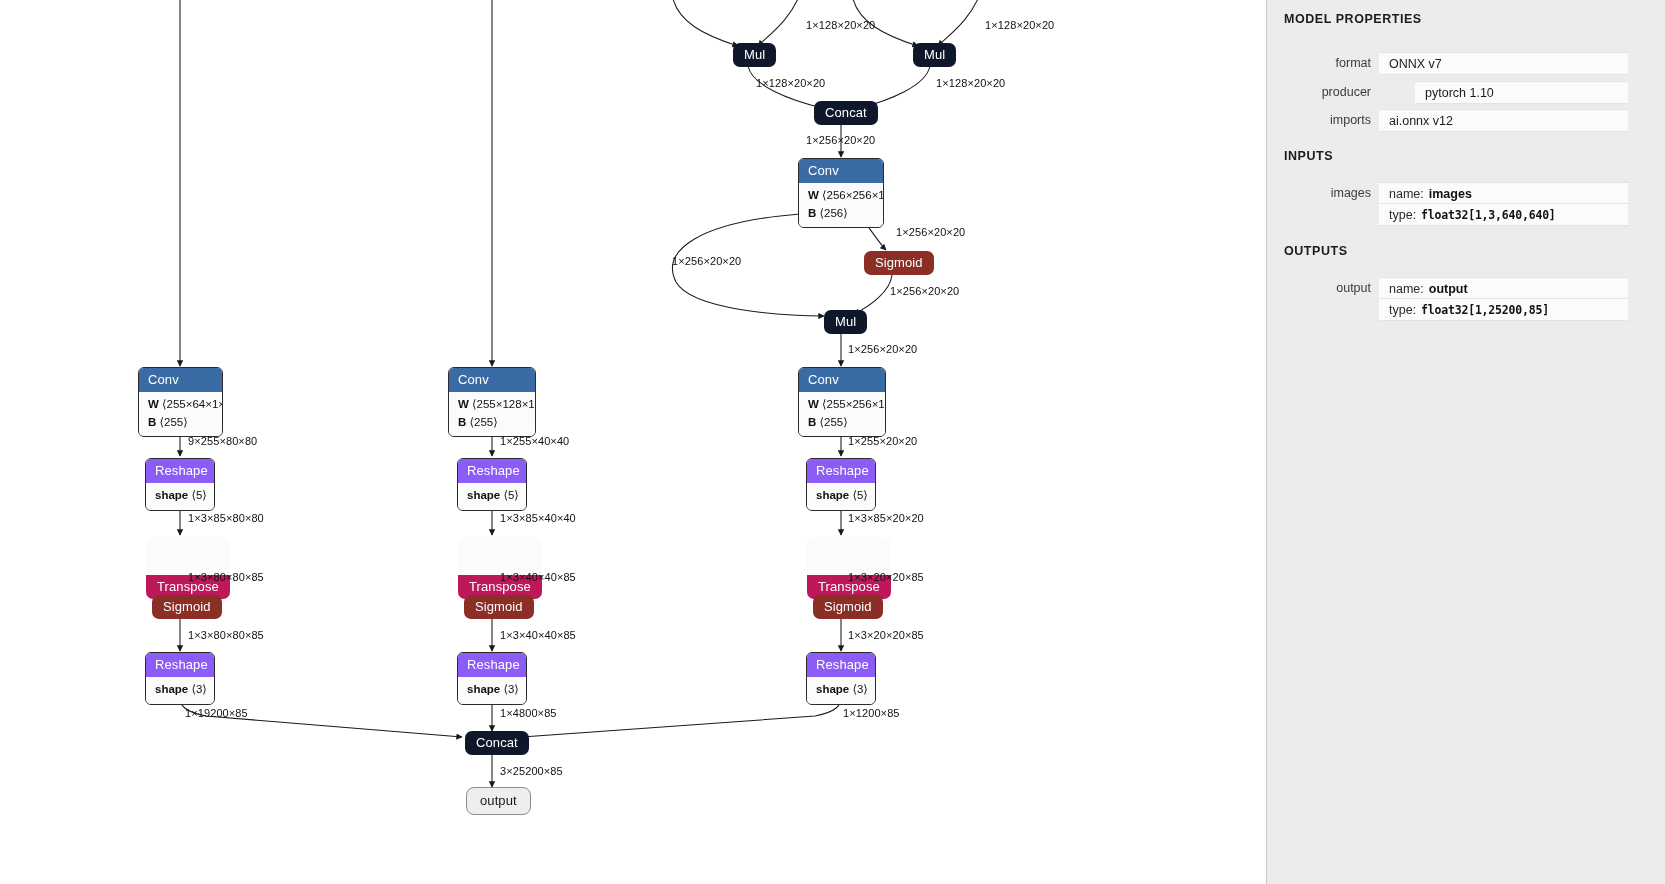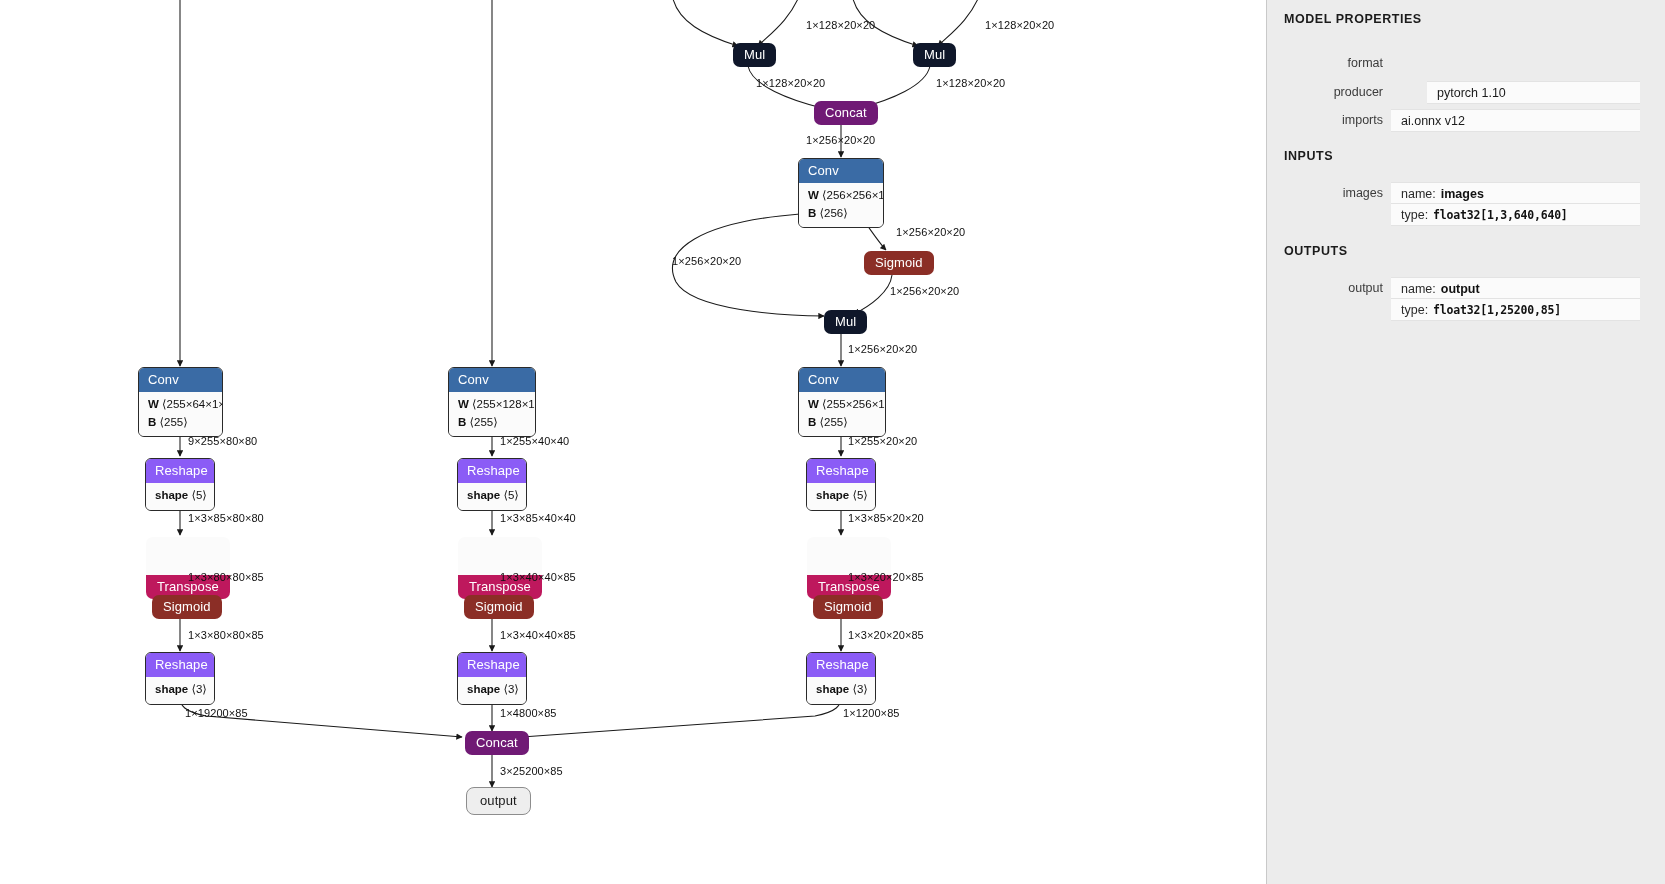--- a/index.html
+++ b/index.html
@@ -72,21 +72,21 @@
   }
   .node.simple .hdr {
     padding: 5px 11px 6px 11px;
     text-align: center;
   }
 
   .c-conv     { background: #3a6ba5; }
   .c-reshape  { background: #8b5cf6; }
   .c-transpose{ background: #be185d; margin-top: 38px; }
   .c-sigmoid  { background: #8b2e26; }
-  .c-concat   { background: #701a75; }
+  .c-concat   { background: #0f172a; }
   .c-mul      { background: #0f172a; }
 
   .node.io {
     background: #eeeeee;
     border: 1px solid #8d8d8d;
     border-radius: 8px;
   }
   .node.io .hdr {
     background: transparent;
     color: #1a1a1a;
@@ -121,21 +121,21 @@
     color: #1b1b1b;
     letter-spacing: .55px;
     padding: 0 0 0 17px;
   }
   #sb-title-model { position: absolute; left: 0; top: 12px; }
   #sb-title-inputs { position: absolute; left: 0; top: 149px; }
   #sb-title-outputs { position: absolute; left: 0; top: 244px; }
 
   .sb-row {
     position: absolute;
-    left: 12px;
+    left: 0;
     width: 361px;
     height: 23px;
     display: flex;
     align-items: stretch;
   }
   .sb-label {
     width: 112px;
     text-align: right;
     font-size: 12.5px;
     color: #3b3b3b;
@@ -421,20 +421,21 @@
       <div class="edge-label" style="left:500px; top:765px;">3×25200×85</div>
     </div>
   </div>
 
   <div id="sidebar">
 
     <div id="sb-title-model" class="sb-group-title">MODEL PROPERTIES</div>
 
     <div class="sb-row" style="top:52px;">
       <div class="sb-label">format</div>
+      <div class="sb-value">ONNX v7</div>
     </div>
     <div class="sb-row" style="top:81px;gap:36px;">
       <div class="sb-label">producer</div>
       <div class="sb-value">pytorch 1.10</div>
     </div>
     <div class="sb-row" style="top:109px;">
       <div class="sb-label">imports</div>
       <div class="sb-value">ai.onnx v12</div>
     </div>
 

